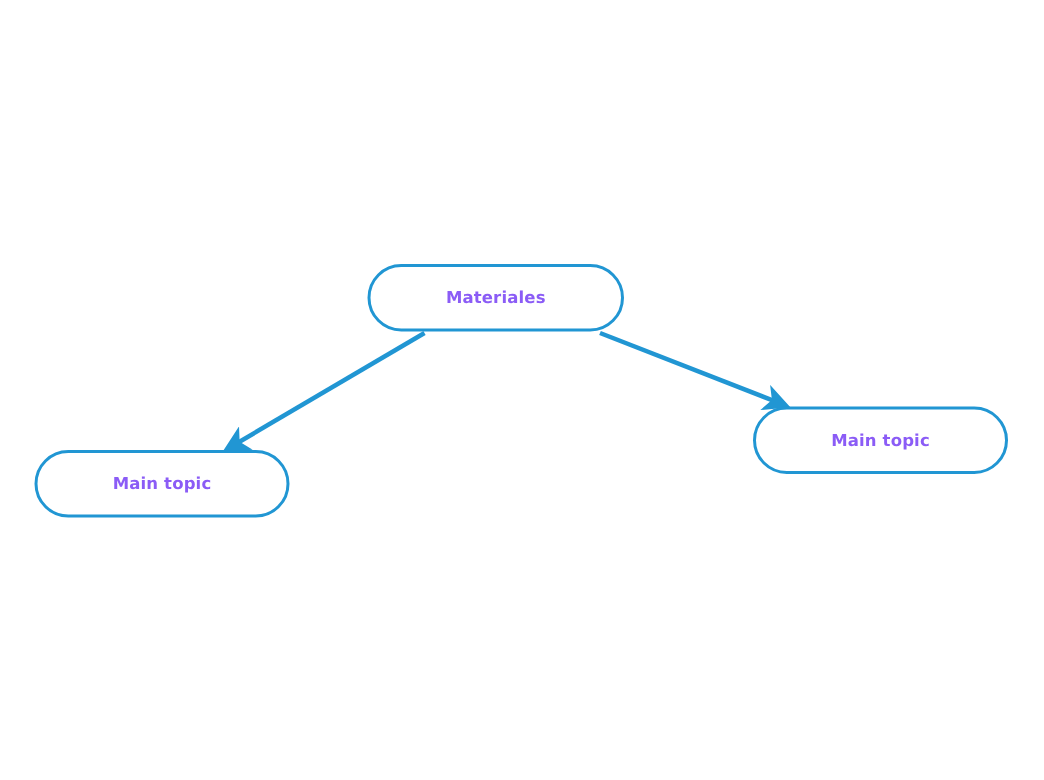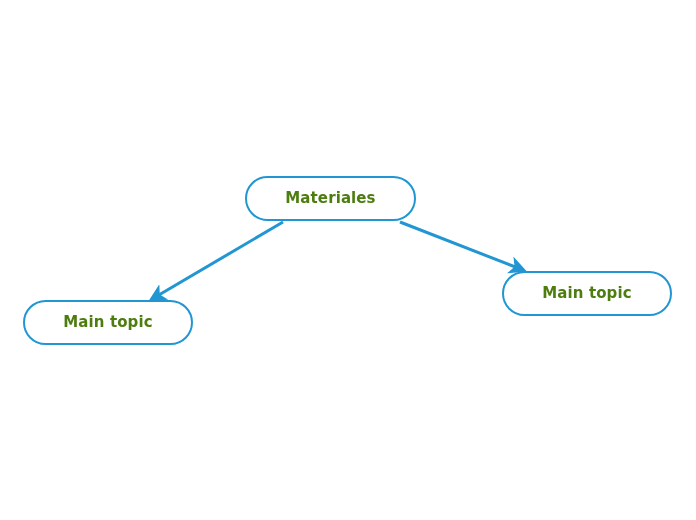--- a/index.html
+++ b/index.html
@@ -35,25 +35,25 @@
     align-items: center;
     justify-content: center;
     background: #ffffff;
     border-style: solid;
     border-width: 2px;
     border-radius: 999px;
     z-index: 2;
   }
   .node-label {
     font-weight: bold;
-    font-size: 15px;
+    font-size: 11px;
     line-height: 1;
     letter-spacing: 0.1px;
     white-space: nowrap;
-    color: #4d7c0f;
+    color: #8b5cf6;
   }
   #node-root {
     left: 245px;
     top: 176px;
     width: 171px;
     height: 45px;
   }
   #node-left {
     left: 23px;
     top: 300px;

